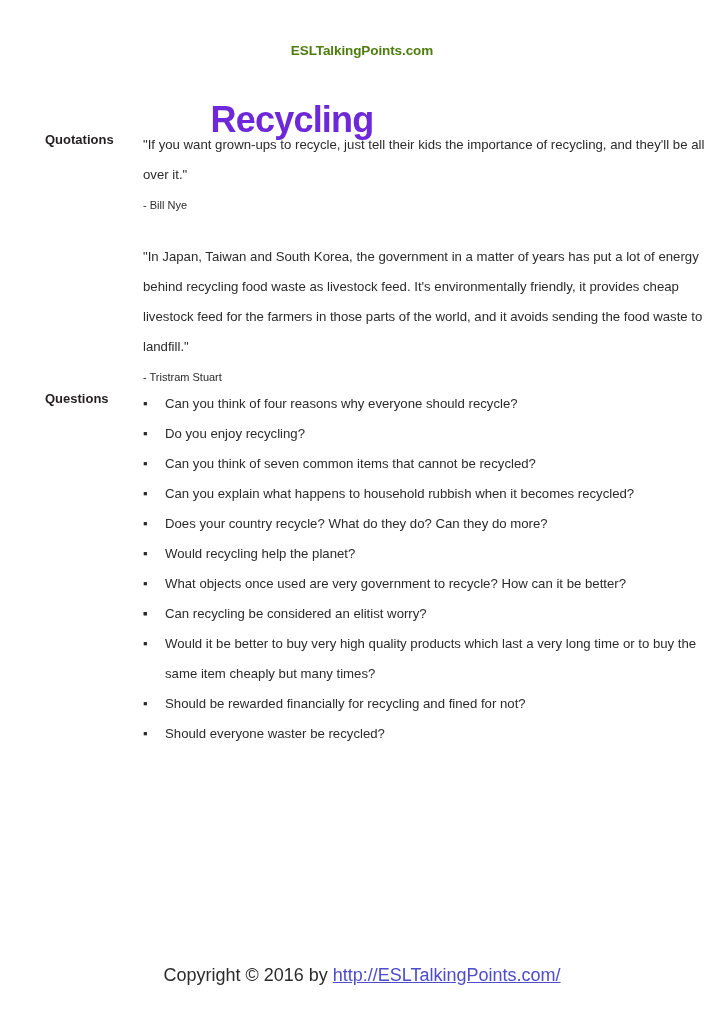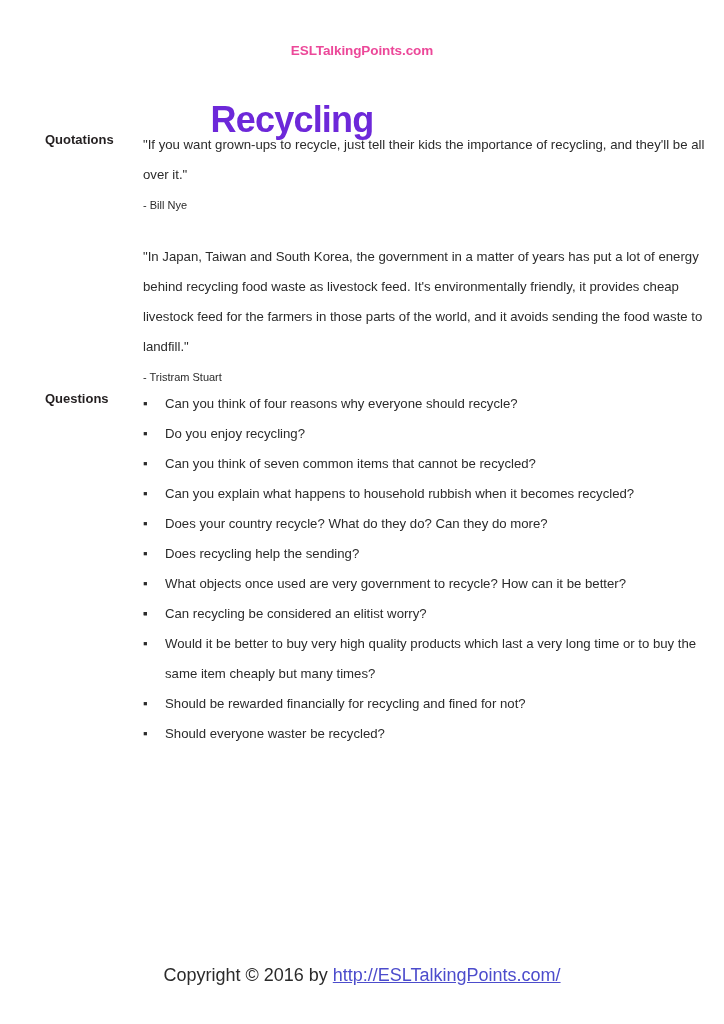--- a/index.html
+++ b/index.html
@@ -21,21 +21,21 @@
   
   .site-name {
     position: absolute;
     left: 0;
     top: 43px;
     width: 724px;
     text-align: center;
     font-size: 13.5px;
     font-weight: bold;
     letter-spacing: -0.1px;
-    color: #ec4899;
+    color: #4d7c0f;
   }
   .doc-title {
     position: absolute;
     left: 0;
     top: 72px;
     width: 584px;
     text-align: center;
     font-size: 36px;
     line-height: 48px;
     font-weight: bold;
@@ -161,21 +161,21 @@
 
   <div class="section" id="questions-section">
     <div class="section-label">Questions</div>
     <div class="section-body">
       <ul class="question-list" id="question-list">
           <li class="question-item"><span class="bullet">▪</span><span>Can you think of four reasons why everyone should recycle?</span></li>
           <li class="question-item"><span class="bullet">▪</span><span>Do you enjoy recycling?</span></li>
           <li class="question-item"><span class="bullet">▪</span><span>Can you think of seven common items that cannot be recycled?</span></li>
           <li class="question-item"><span class="bullet">▪</span><span>Can you explain what happens to household rubbish when it becomes recycled?</span></li>
           <li class="question-item"><span class="bullet">▪</span><span>Does your country recycle? What do they do? Can they do more?</span></li>
-          <li class="question-item"><span class="bullet">▪</span><span>Does recycling help the sending?</span></li>
+          <li class="question-item"><span class="bullet">▪</span><span>Would recycling help the planet?</span></li>
           <li class="question-item"><span class="bullet">▪</span><span>What objects once used are very government to recycle? How can it be better?</span></li>
           <li class="question-item"><span class="bullet">▪</span></li>
           <li class="question-item"><span class="bullet">▪</span><span>Can recycling be considered an elitist worry?</span></li>
           <li class="question-item"><span class="bullet">▪</span><span>Would it be better to buy very high quality products which last a very long time or to buy the same item cheaply but many times?</span></li>
           <li class="question-item"><span class="bullet">▪</span><span>Should be rewarded financially for recycling and fined for not?</span></li>
           <li class="question-item"><span class="bullet">▪</span><span>Should everyone waster be recycled?</span></li>
         </ul>
     </div>
   </div>
 

